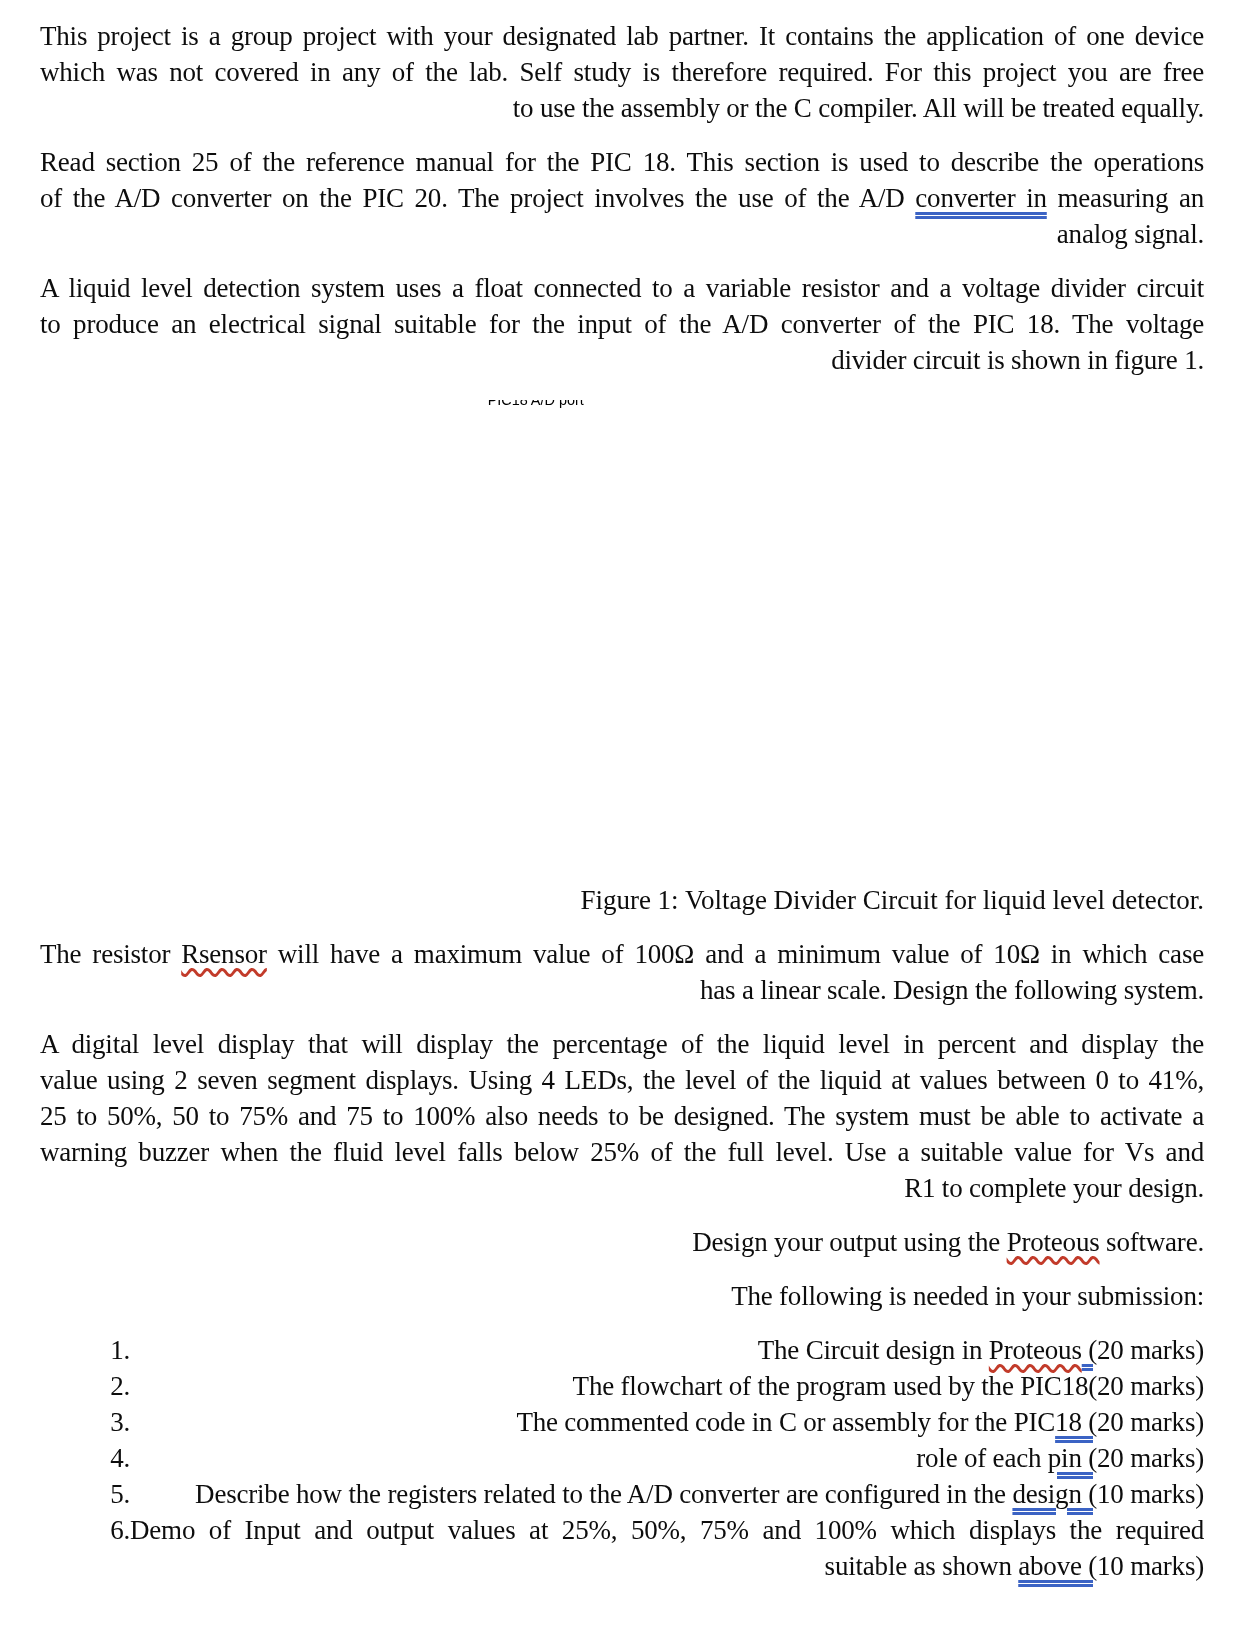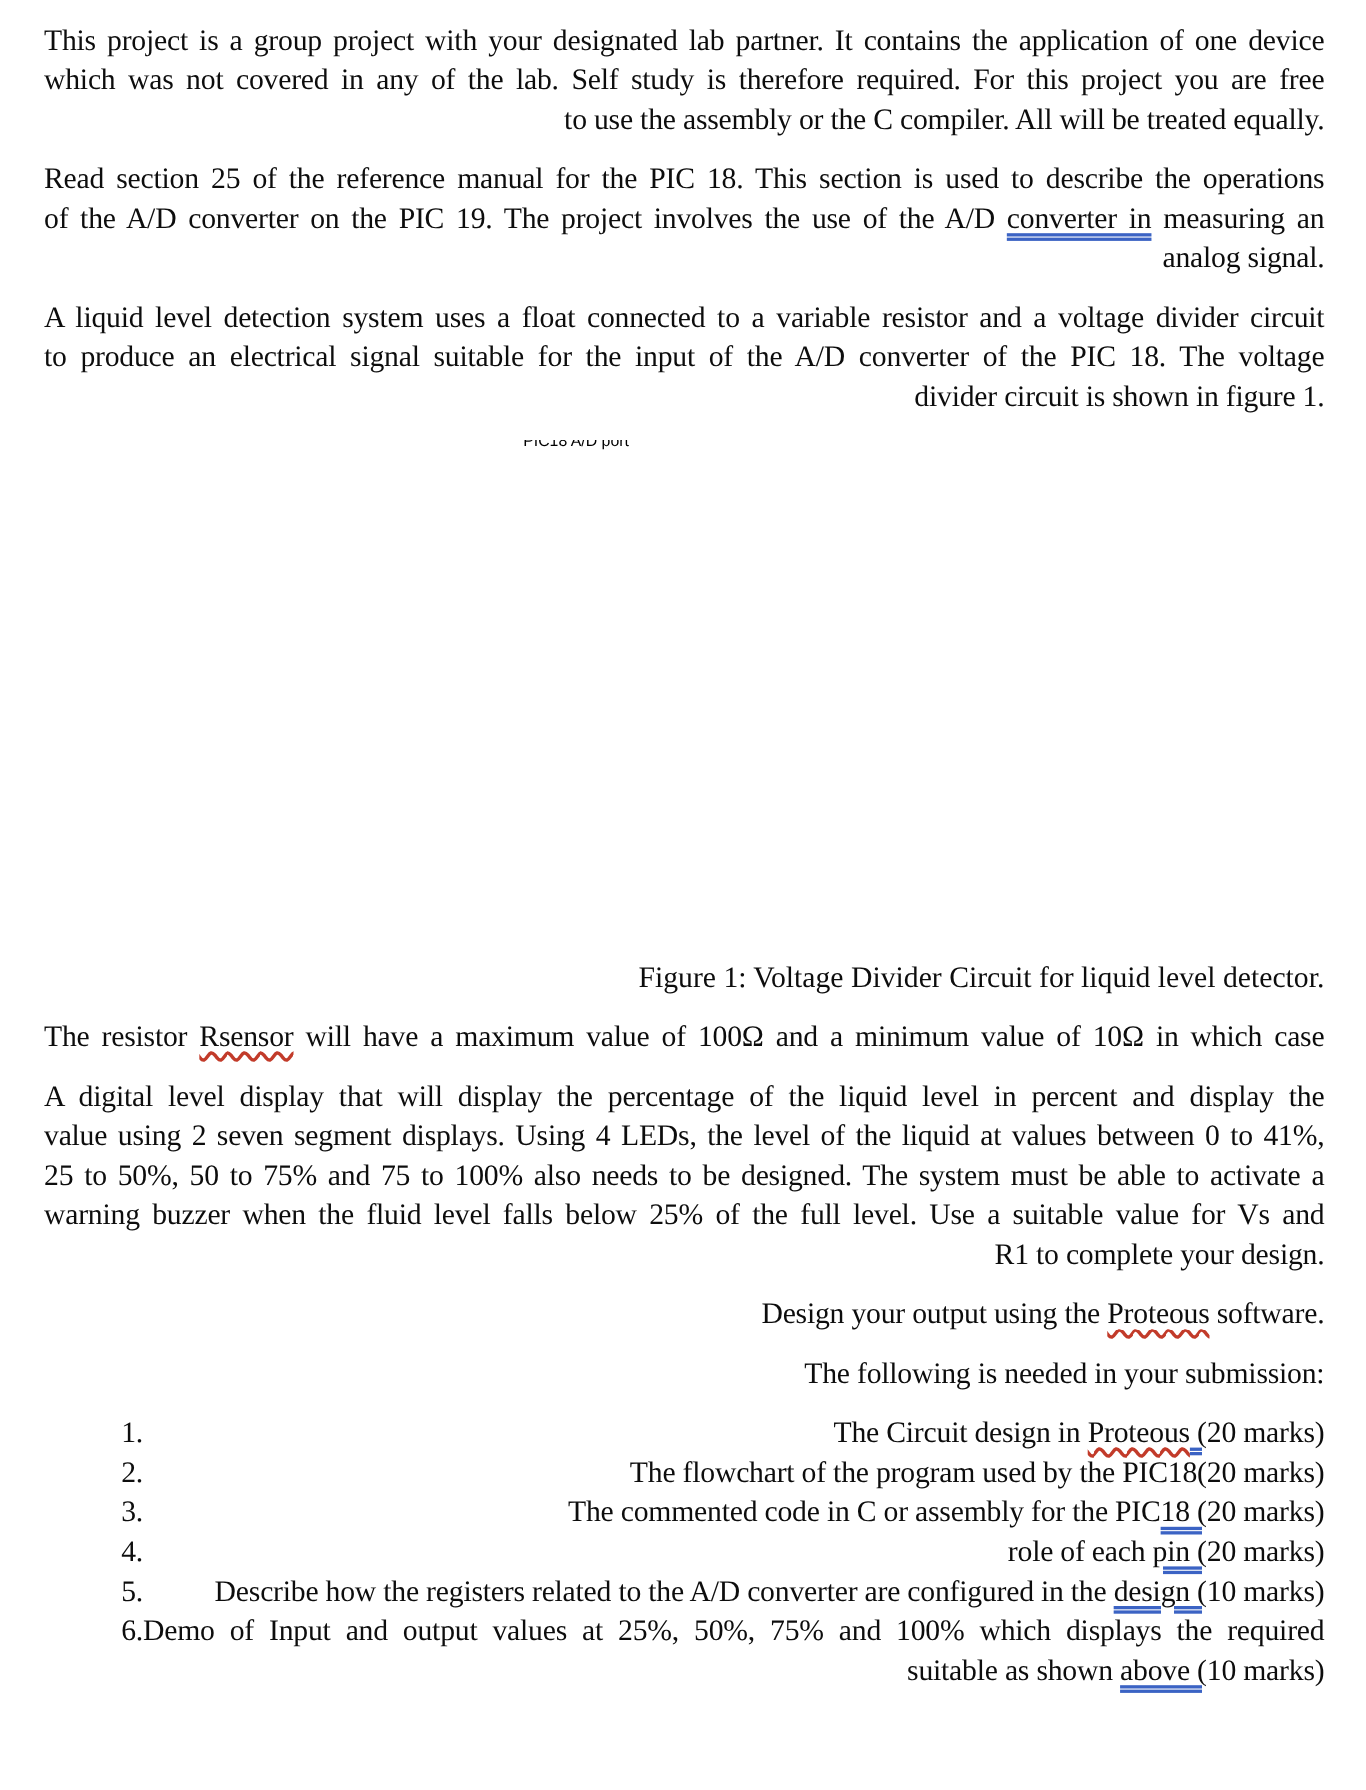--- a/index.html
+++ b/index.html
@@ -19,21 +19,21 @@
   .m-spell{
     text-decoration-line:underline;text-decoration-style:wavy;
     text-decoration-color:#c23b2a;text-decoration-thickness:3px;
     text-underline-offset:5px;
   }
   .m-gram{
     text-decoration-line:underline;text-decoration-style:double;
     text-decoration-color:#3b63c4;text-decoration-thickness:2.5px;
     text-underline-offset:5px;
   }
-  .figure{position:relative;height:470px;margin:4px;}
+  .figure{position:relative;height:470px;margin:16px;}
   .figure svg{position:absolute;left:230px;top:4px;}
   .caption{
     text-align:right;line-height:36px;height:36px;margin:0 0 18px 0;
   }
   .list{margin:0;}
   .li{display:flex;padding-left:48px;}
   .li .num{width:42px;flex:0 0 42px;line-height:36px;}
   .li .txt{flex:1 1 auto;min-width:0;}
   svg text{font-family:"Liberation Sans", sans-serif;}
   svg .vglyph{font-family:"Liberation Serif", serif;}
@@ -44,21 +44,21 @@
 <div class="doc">
 
   <div class="para">
     <div class="line j"><span>This project is a group project with your designated lab partner. It contains the application of one device</span></div>
     <div class="line j"><span>which was not covered in any of the lab. Self study is therefore required. For this project you are free</span></div>
     <div class="line l"><span>to use the assembly or the C compiler. All will be treated equally.</span></div>
   </div>
 
   <div class="para">
     <div class="line j"><span>Read section 25 of the reference manual for the PIC 18. This section is used to describe the operations</span></div>
-    <div class="line j"><span>of the A/D converter on the PIC 19. The project involves the use of the A/D </span><span class="m-gram">converter in</span><span> measuring an</span></div>
+    <div class="line j"><span>of the A/D converter on the PIC 20. The project involves the use of the A/D </span><span class="m-gram">converter in</span><span> measuring an</span></div>
     <div class="line l"><span>analog signal.</span></div>
   </div>
 
   <div class="para">
     <div class="line j"><span>A liquid level detection system uses a float connected to a variable resistor and a voltage divider circuit</span></div>
     <div class="line j"><span>to produce an electrical signal suitable for the input of the A/D converter of the PIC 18.  The voltage</span></div>
     <div class="line l"><span>divider circuit is shown in figure 1.</span></div>
   </div>
 
   <div class="figure">
@@ -122,20 +122,21 @@
         <text x="832" y="767" font-size="42" text-anchor="middle" fill="#000000">1</text>
         <text x="737" y="810" font-size="28" fill="#000000">PIC18 A/D port</text>
       </svg>
     </svg>
   </div>
 
   <div class="caption">Figure 1: Voltage Divider Circuit for liquid level detector.</div>
 
   <div class="para">
     <div class="line j"><span>The resistor </span><span class="m-spell">Rsensor</span><span> will have a maximum value of 100Ω and a minimum value of 10Ω in which case</span></div>
+    <div class="line l"><span>has a linear scale. Design the following system.</span></div>
   </div>
 
   <div class="para">
     <div class="line j"><span>A digital level display that will display the percentage of the liquid level in percent and display the</span></div>
     <div class="line j"><span>value using 2 seven segment displays. Using 4 LEDs, the level of the liquid at values between 0 to 41%,</span></div>
     <div class="line j"><span>25 to 50%, 50 to 75% and 75 to 100% also needs to be designed. The system must be able to activate a</span></div>
     <div class="line j"><span>warning buzzer when the fluid level falls below 25% of the full level. Use a suitable value for Vs and</span></div>
     <div class="line l"><span>R1 to complete your design.</span></div>
   </div>
 

